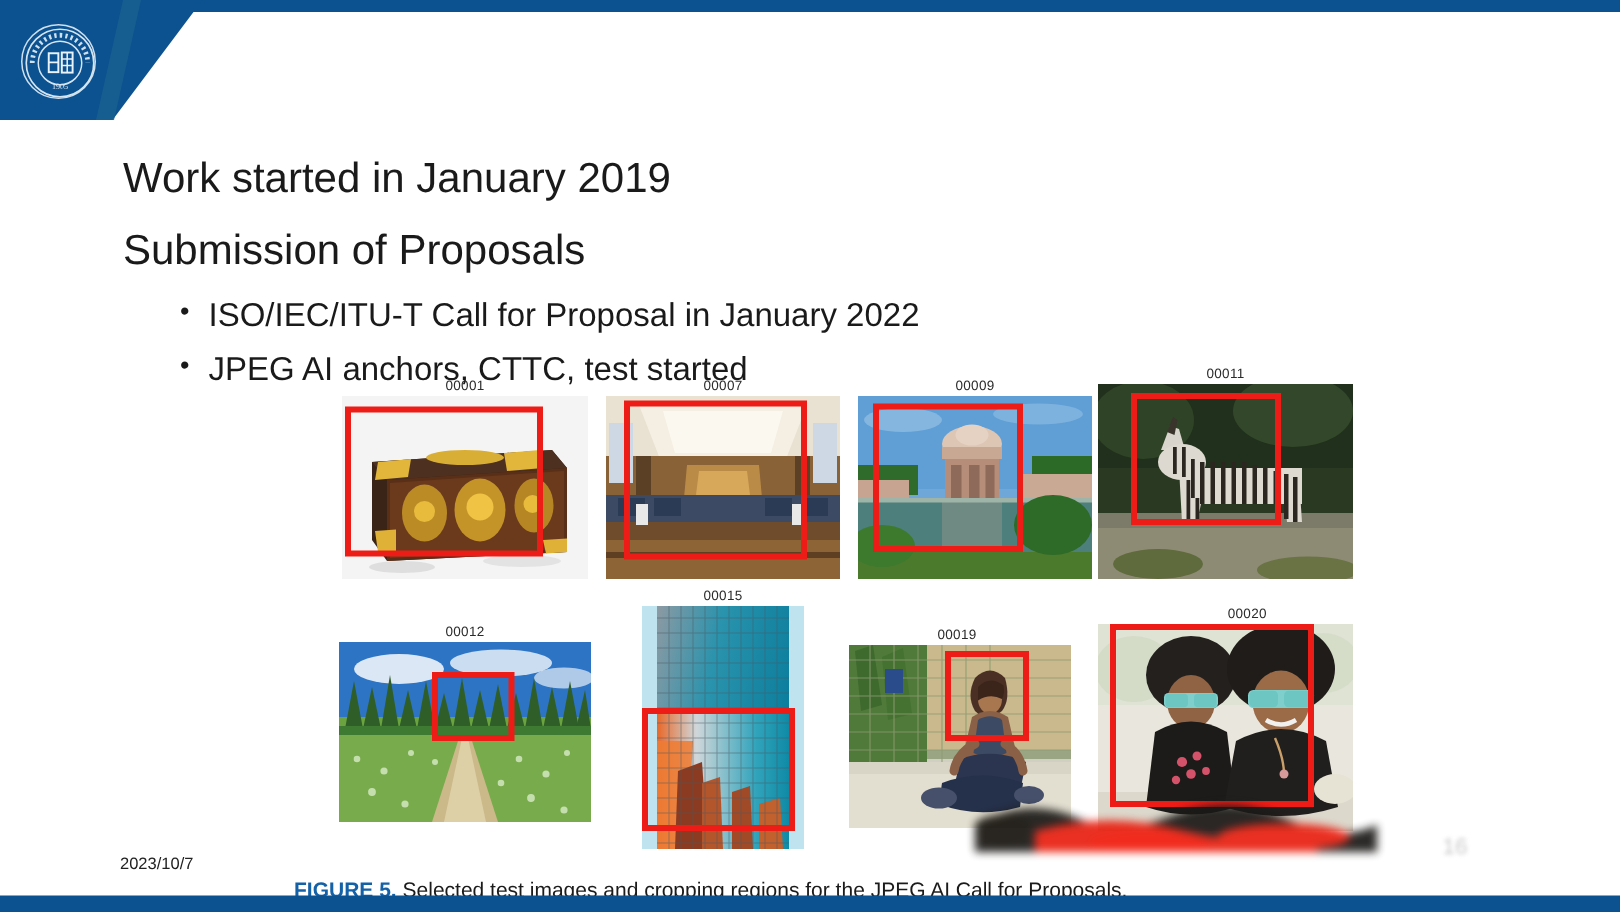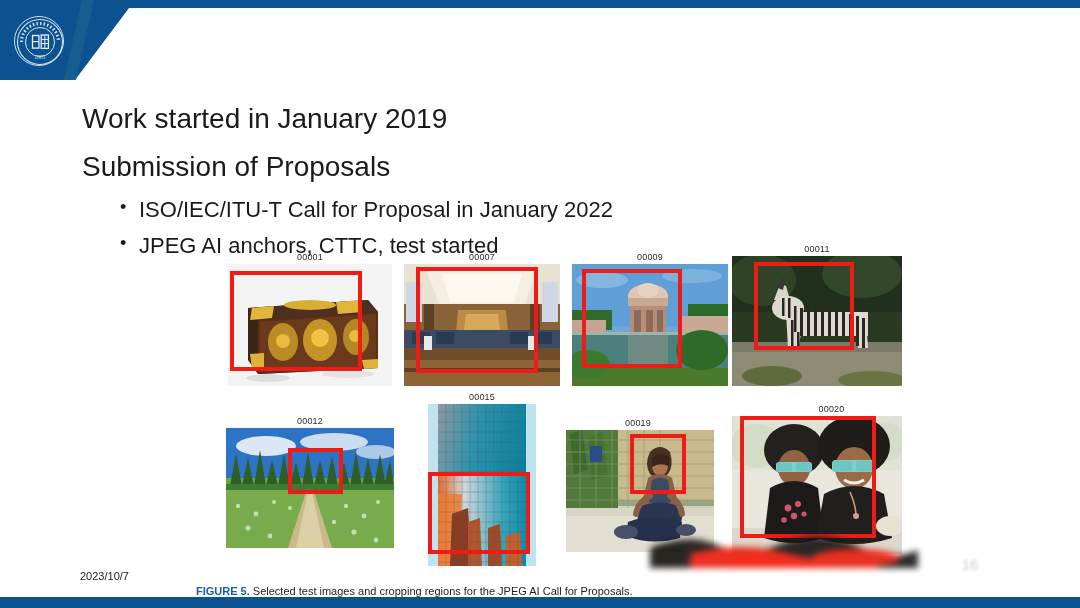--- a/index.html
+++ b/index.html
@@ -114,21 +114,21 @@
   .ph { position:absolute; inset:0; }
   .ph svg { display:block; width:100%; height:100%; }
 
   
   .date-stamp {
     position: absolute; left: 80px; top: 570px;
     font-size: 11px; color: #222;
   }
   .fig-caption {
     position: absolute; left: 196px; top: 585px;
-    font-size: 11px; color: #1b1b1b;
+    font-size: 14px; color: #1b1b1b;
     white-space: nowrap;
     text-align: right;
   }
   .fig-caption .figno {
     color: #1461a8;
     font-weight: bold;
   }
   .page-num {
     position: absolute; left: 952px; top: 556px;
     width: 36px; height: 28px;

